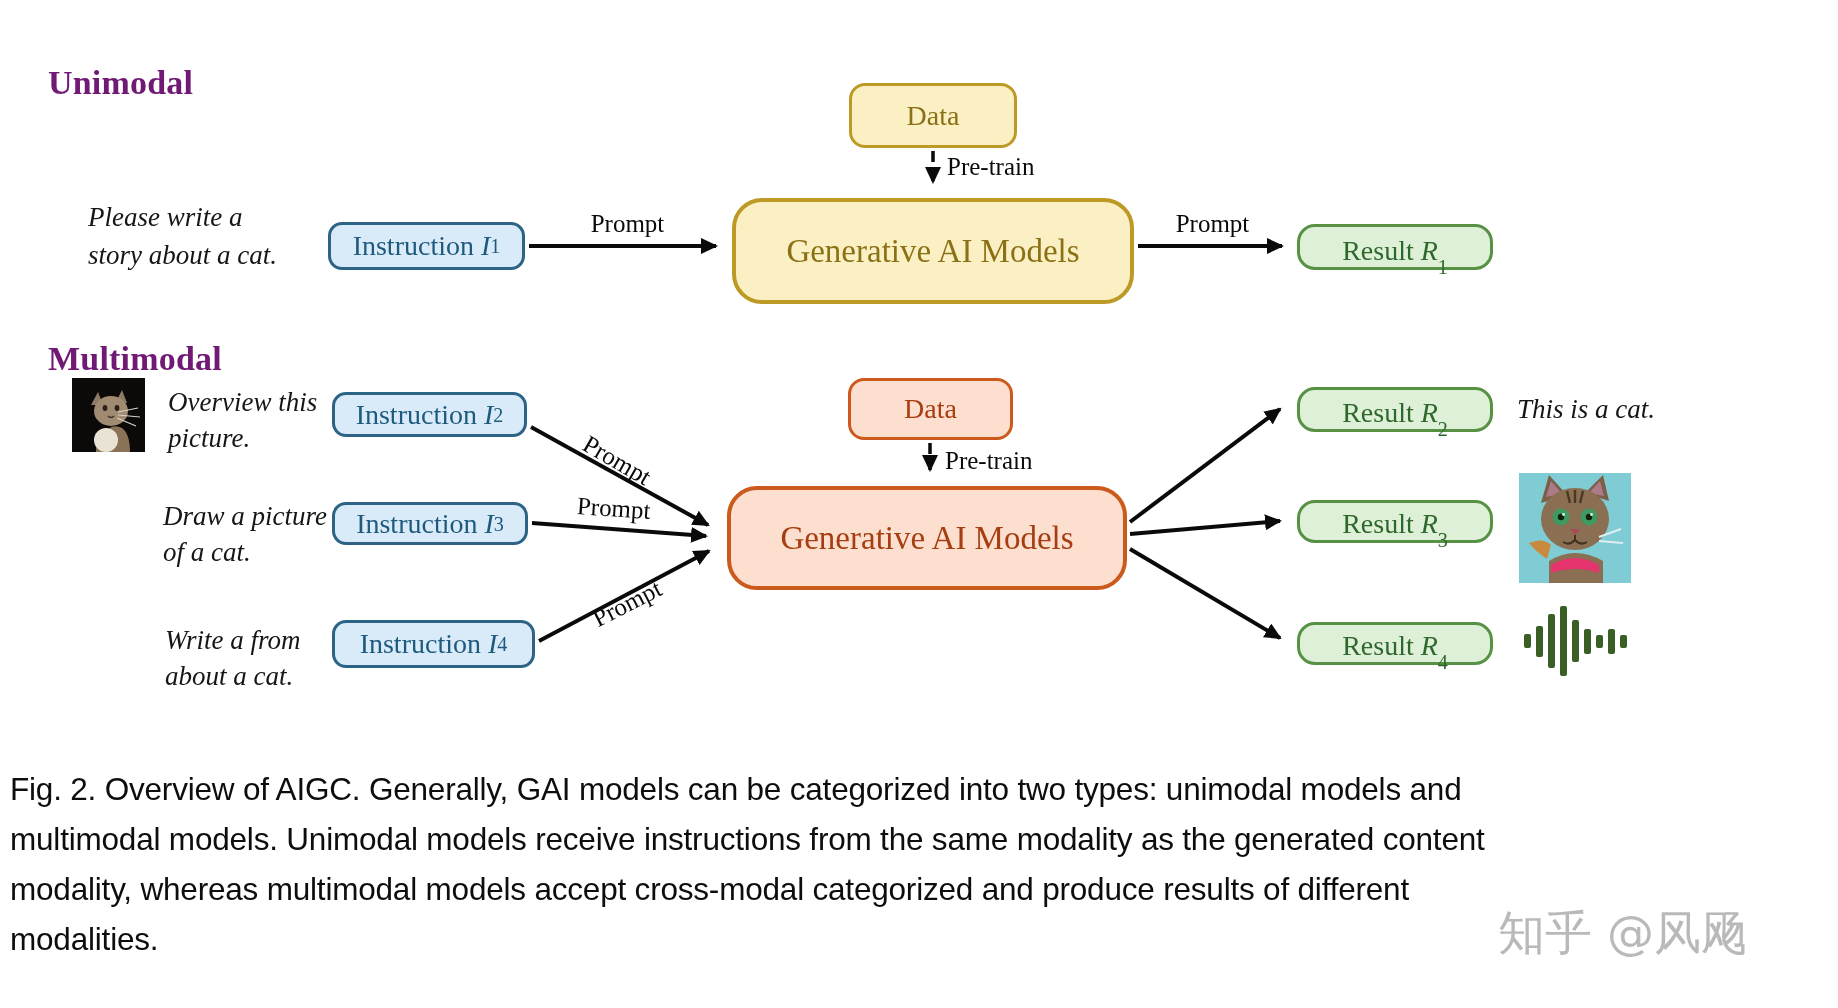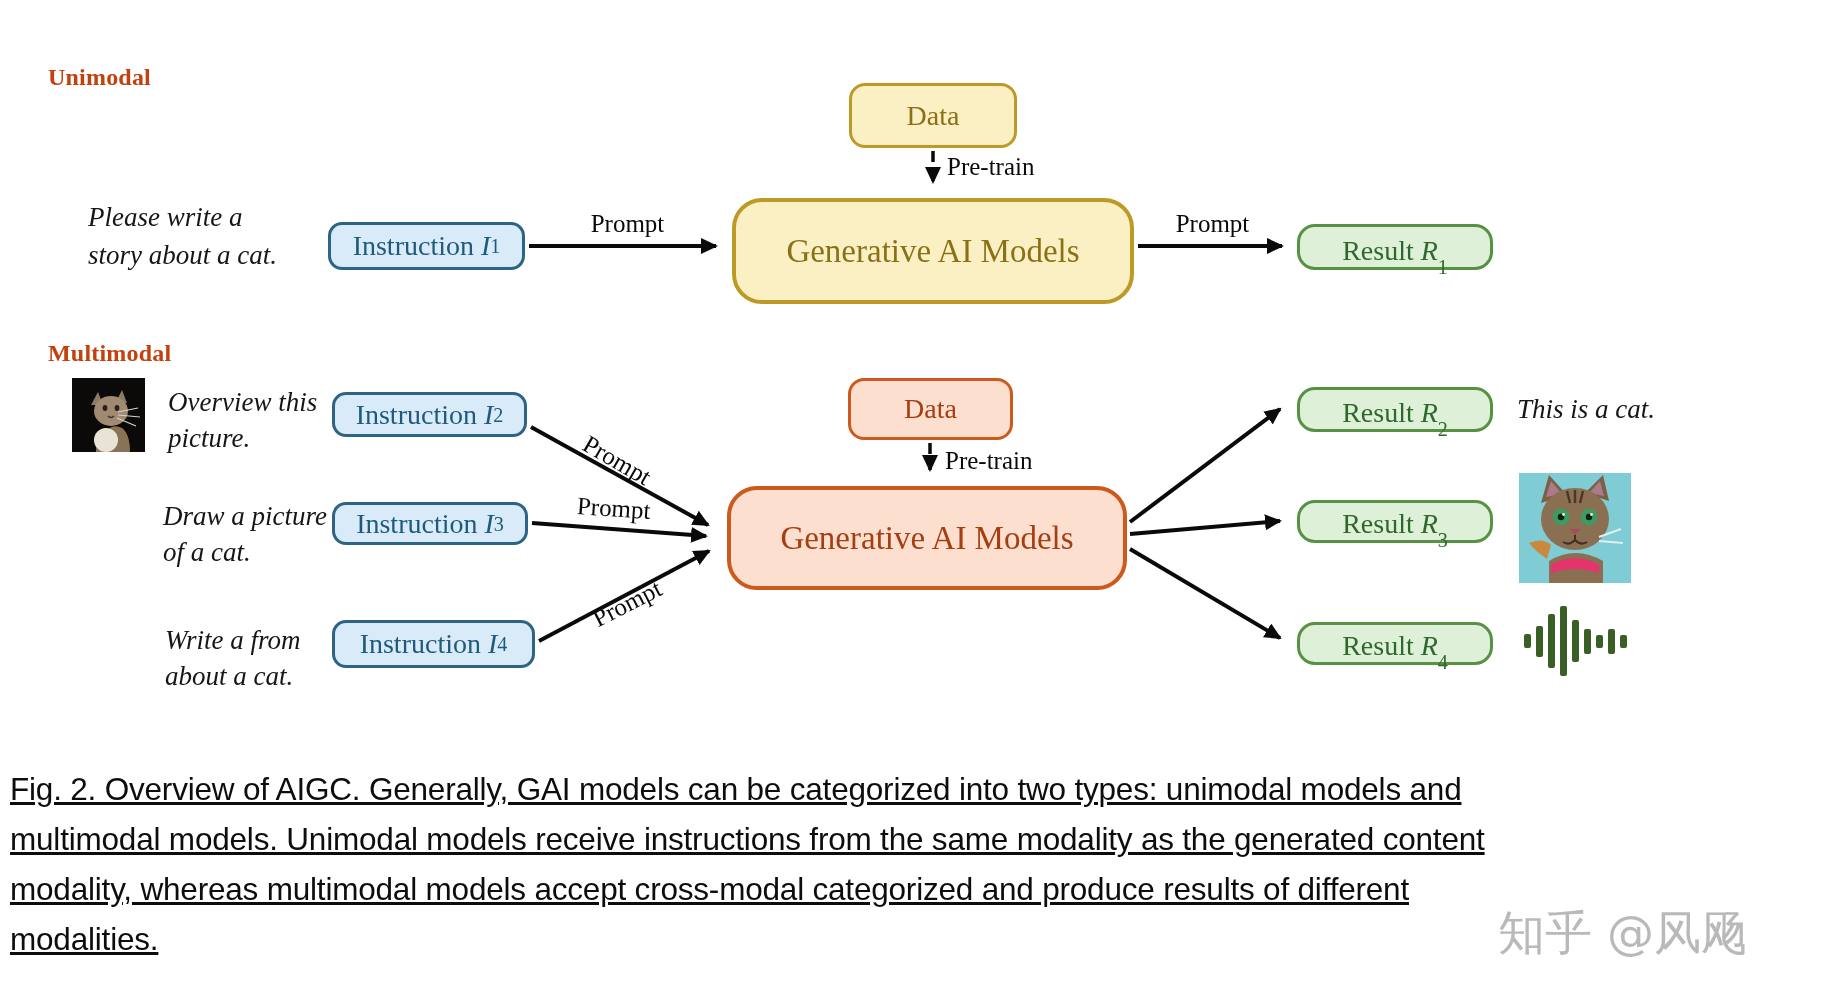--- a/index.html
+++ b/index.html
@@ -1,41 +1,41 @@
 <!DOCTYPE html>
 <html><head>
 <meta charset="utf-8">
 <style>
   html,body{margin:0;padding:0;background:#ffffff;}
   .canvas{
     position:relative;width:1838px;height:1008px;background:#ffffff;overflow:hidden;
     font-family:"Liberation Serif",serif;color:#111;
   }
   .abs{position:absolute;}
-  .sec-title{font-weight:bold;font-size:24px;color:#c2410c;letter-spacing:.2px;}
+  .sec-title{font-weight:bold;font-size:34px;color:#701a75;letter-spacing:.2px;}
   .handtext{font-style:italic;font-size:27px;line-height:38px;color:#161616;}
   .box{
     position:absolute;display:flex;align-items:center;justify-content:center;
     box-sizing:border-box;font-size:28px;white-space:nowrap;
   }
   .box sub{font-size:0.72em;line-height:0;}
   .box .var{font-style:italic;}
   .blue{background:#d9ebf8;border:3px solid #2d6486;border-radius:14px;color:#1e5a7e;}
   .green{background:#def0d7;border:3px solid #579244;border-radius:18px;color:#2f682c;align-items:flex-end;}
   .gold-small{background:#fbf0c3;border:3.5px solid #bd9a26;border-radius:16px;color:#8b7115;}
   .gold-big{background:#fbf0c3;border:4px solid #bd9a26;border-radius:30px;color:#8b7115;font-size:33px;}
   .orange-small{background:#fcdfcf;border:3.5px solid #cc5a1d;border-radius:16px;color:#a63e12;}
   .orange-big{background:#fcdfcf;border:4px solid #cc5a1d;border-radius:30px;color:#a63e12;font-size:33px;}
   .flowlabel{font-size:25px;color:#0a0a0a;white-space:nowrap;}
   .center{text-align:center;}
   .arrows{position:absolute;left:0;top:0;pointer-events:none;}
   .caption{
     position:absolute;left:10px;top:764px;width:1560px;
     font-family:"Liberation Sans",sans-serif;font-size:31.5px;line-height:50px;
-    color:#0d0d0d;letter-spacing:-0.2px;text-decoration:underline;
+    color:#0d0d0d;letter-spacing:-0.2px;
   }
   .caption .cap-line{white-space:nowrap;}
   .watermark{
     position:absolute;left:1498px;top:902px;font-family:"DejaVu Sans",sans-serif;
     font-size:47px;color:rgba(168,168,168,0.8);text-shadow:2px 2px 0 rgba(255,255,255,0.9);
     white-space:nowrap;z-index:5;
   }
   .wave{position:absolute;left:1524px;top:604px;width:104px;height:74px;display:flex;align-items:center;gap:5px;}
   .wave span{display:block;width:7px;background:#3a5f25;border-radius:2px;}
 </style>

